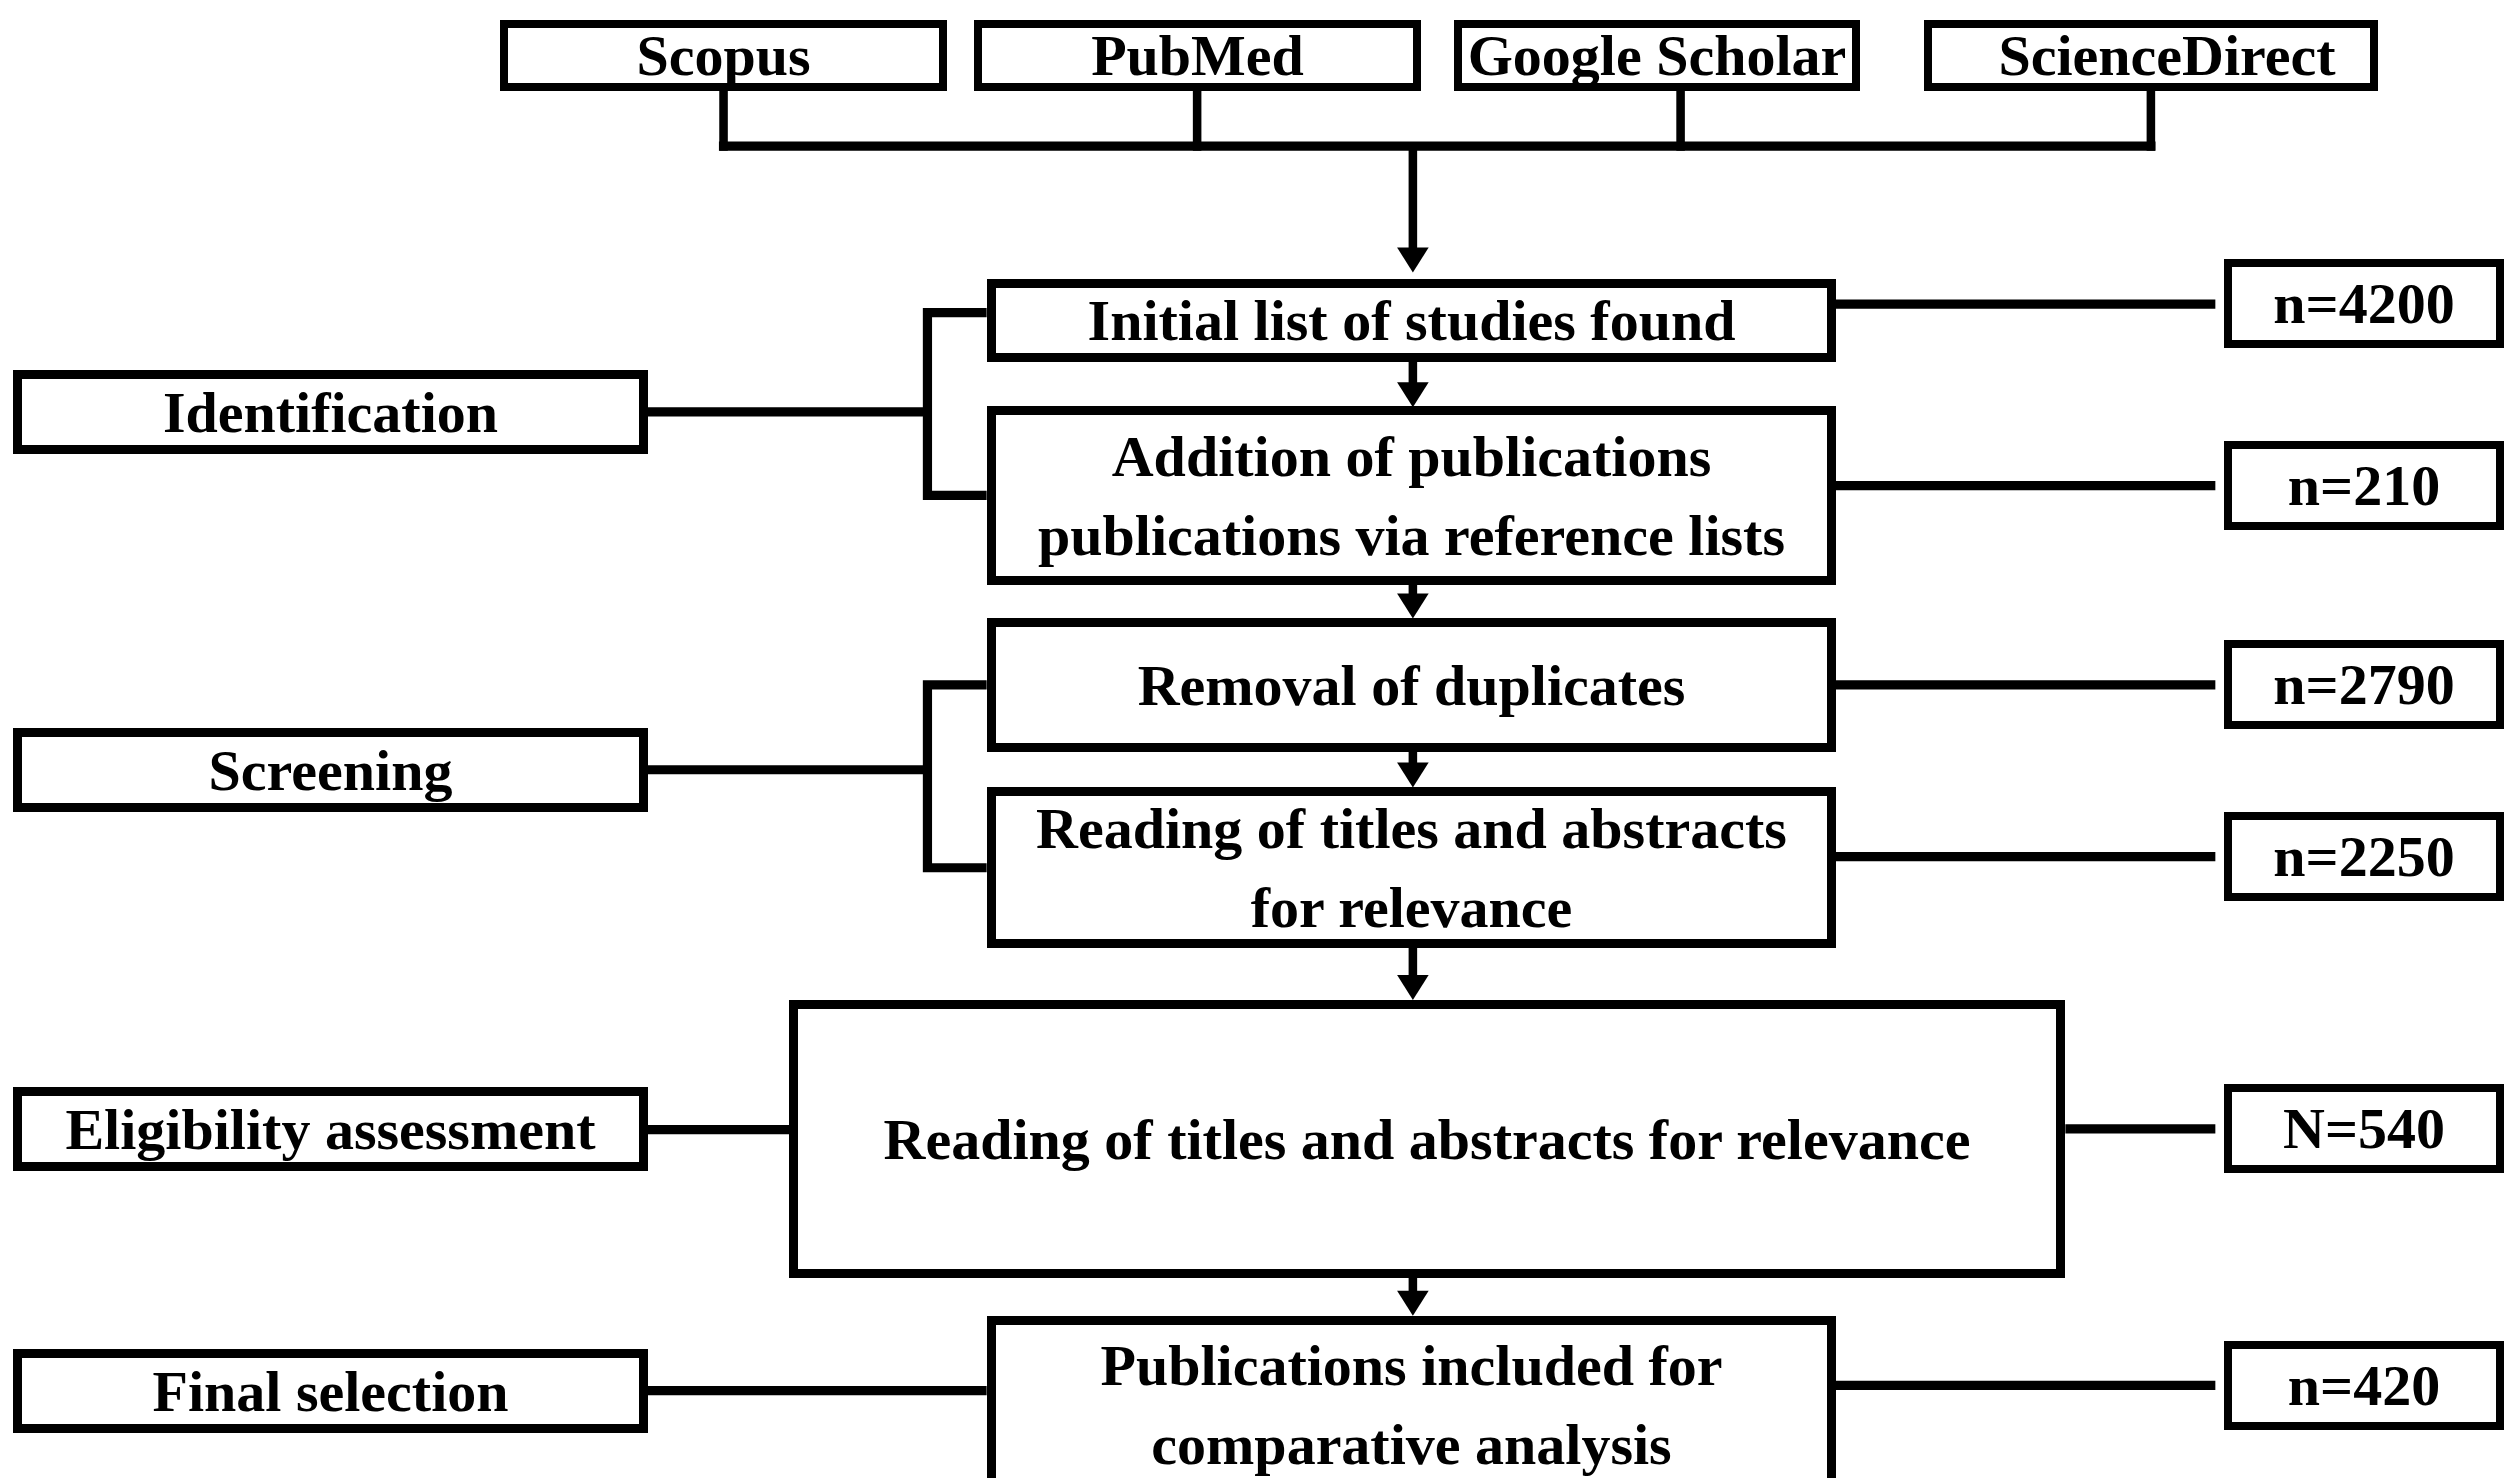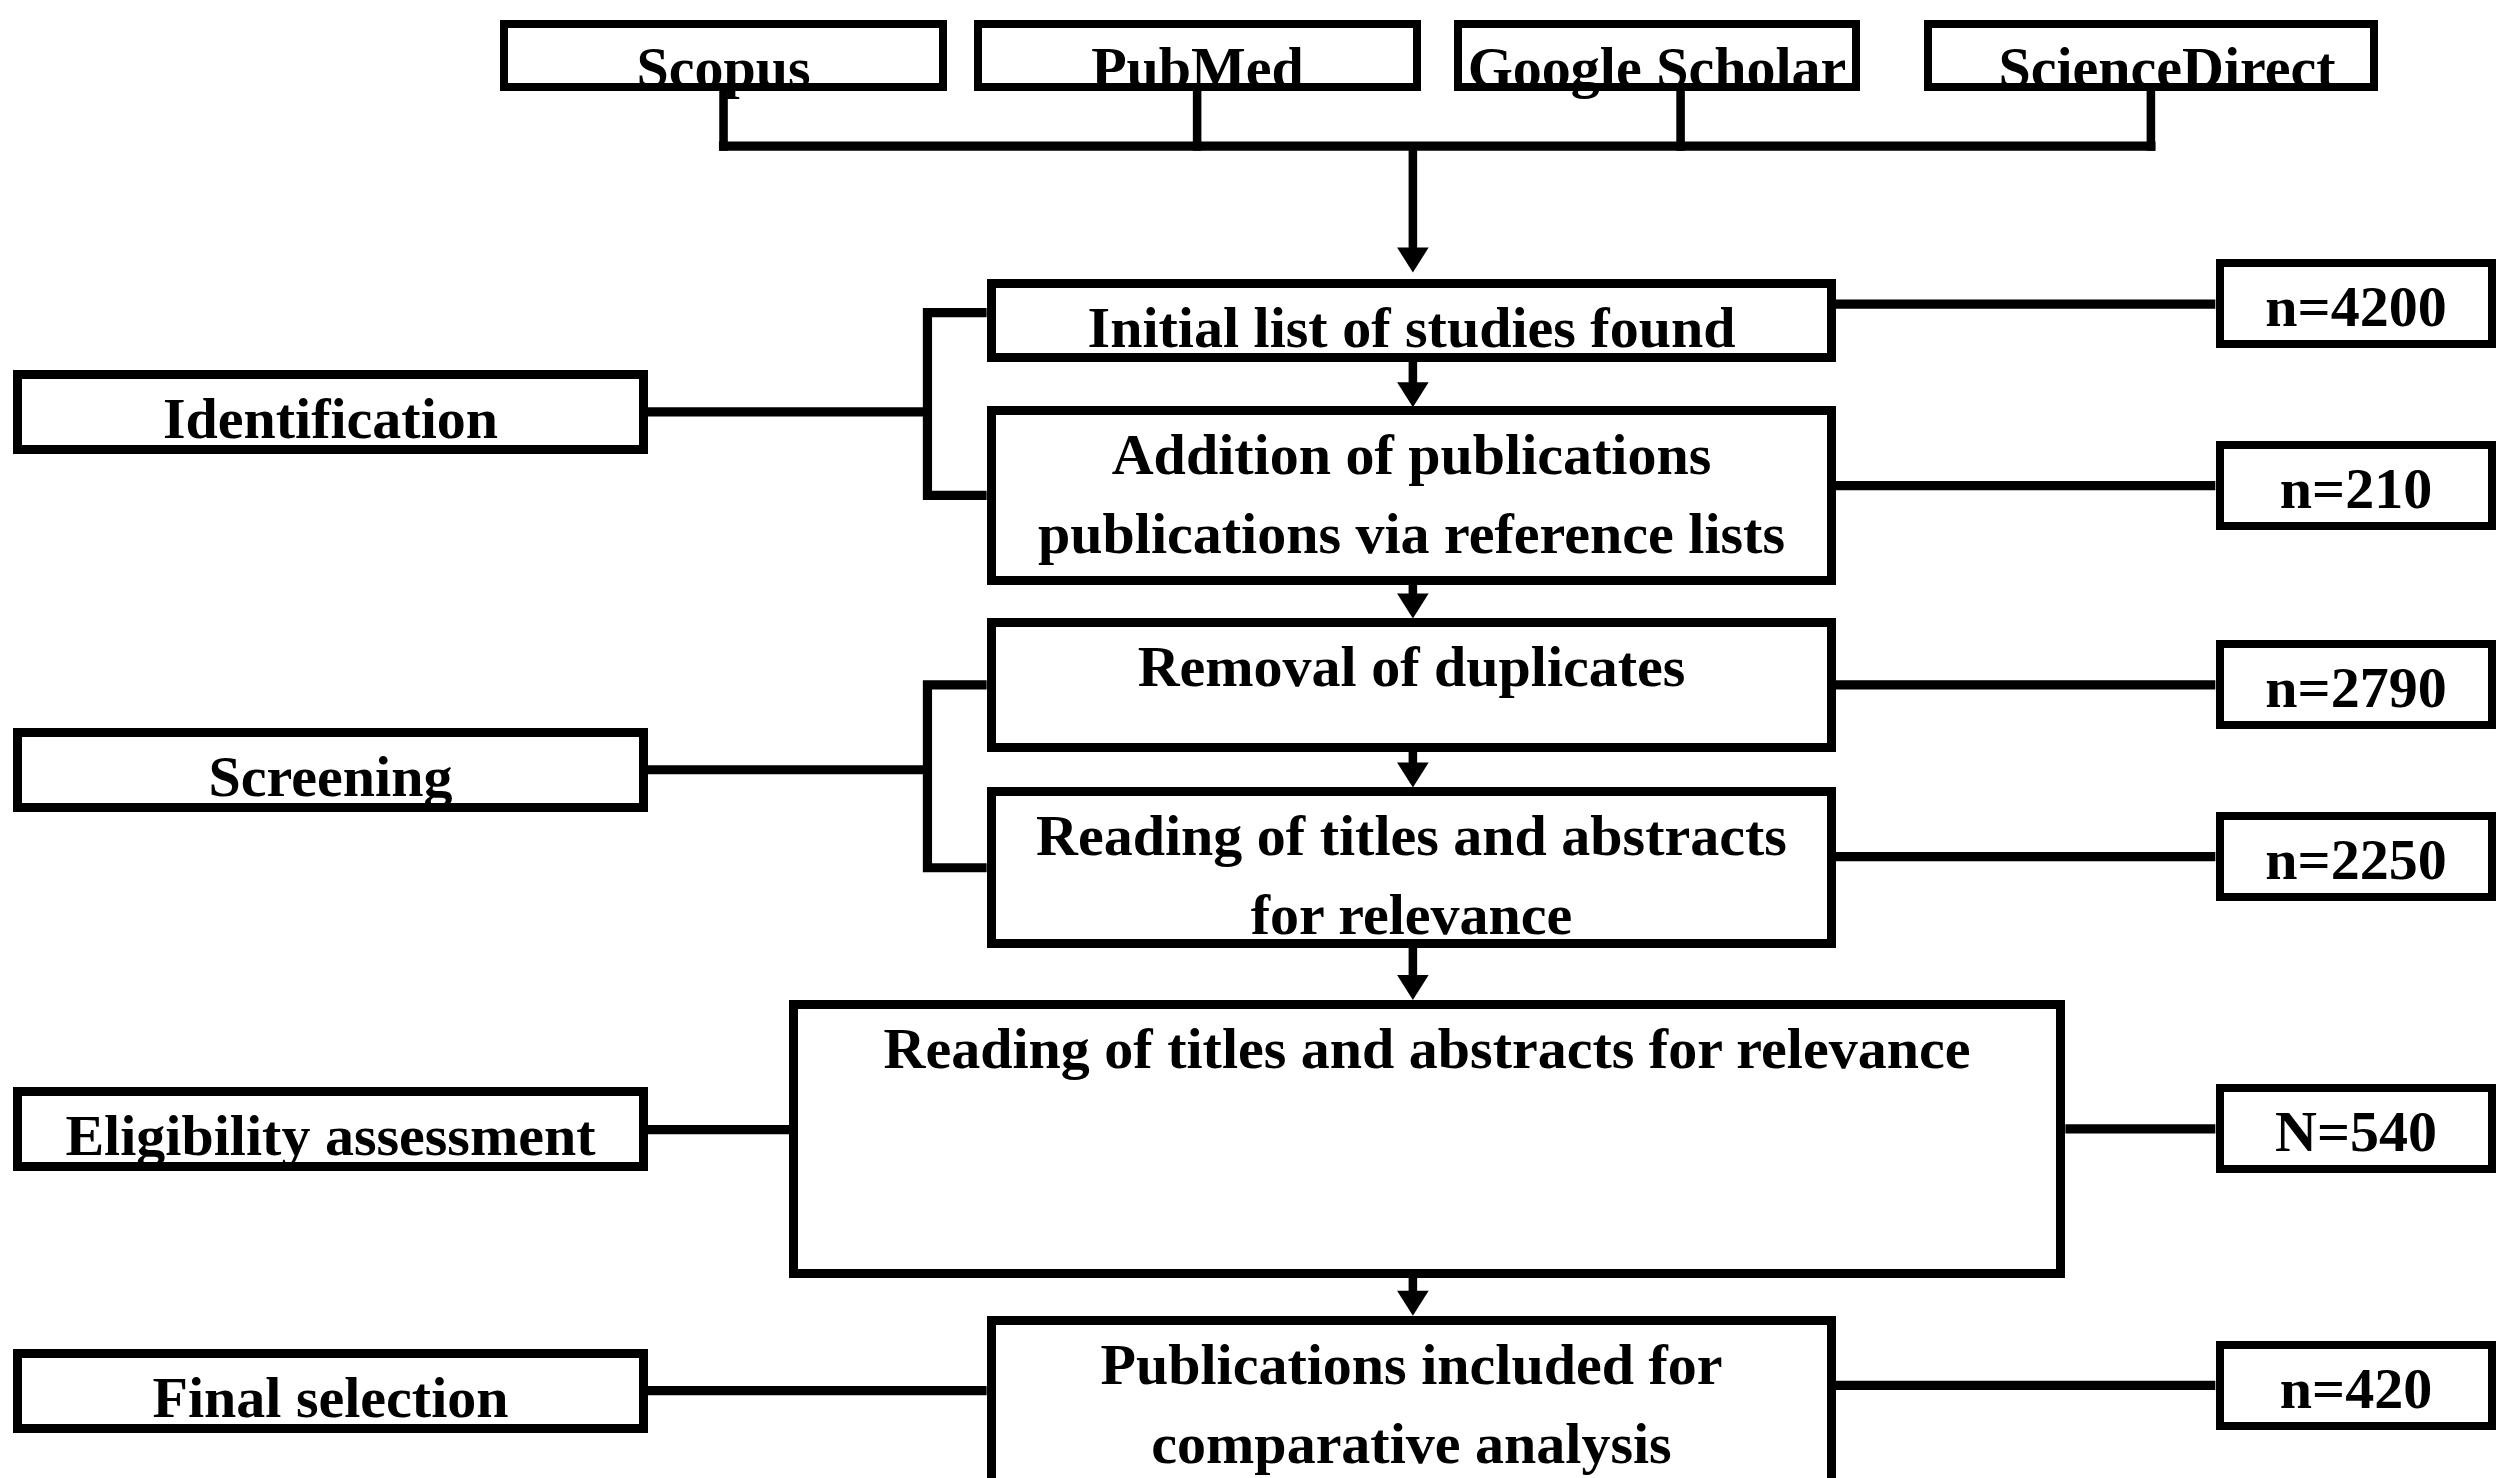--- a/index.html
+++ b/index.html
@@ -10,29 +10,29 @@
     font-family:"Liberation Serif", serif;
     color:#000;
   }
   .lines-svg{position:absolute;left:0;top:0;width:2512px;height:1479px;}
   .box{
     position:absolute;
     box-sizing:border-box;
     background:#ffffff;
     border:9.2px solid #000000;
     display:flex;flex-direction:column;
-    align-items:center;justify-content:flex-start;
+    align-items:center;justify-content:center;
     text-align:center;
     font-weight:bold;
     font-size:58px;
     line-height:79px;
     white-space:nowrap;
   }
   .src{border-width:8px;}
-  .nbox{border-width:8.6px;}
+  .nbox{border-width:8.6px;margin-left:8px;}
   .stage{left:987px;width:849px;}
   .side{left:13px;width:635px;height:84px;}
   .nval{left:2216px;width:280px;height:89px;}
 </style>
 </head>
 <body>
 
 <div class="canvas">
 
   <svg class="lines-svg" viewBox="0 0 3819 2248">

